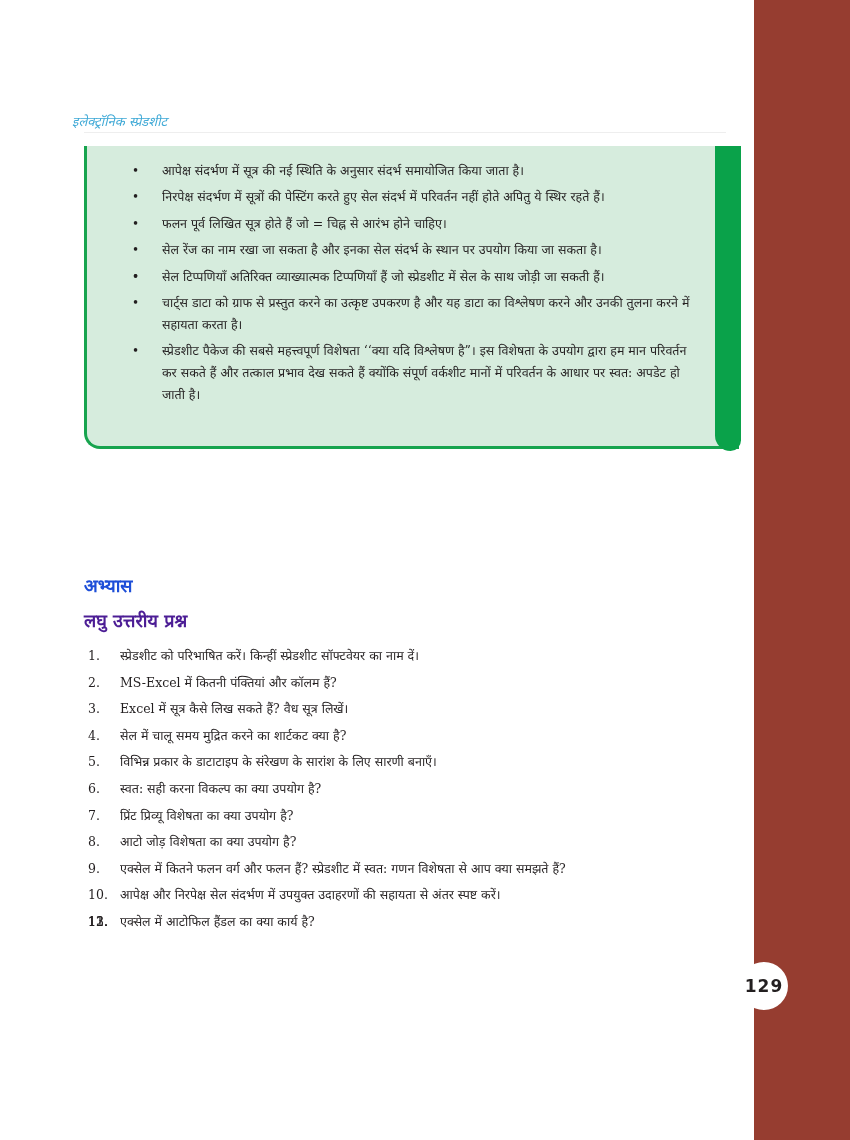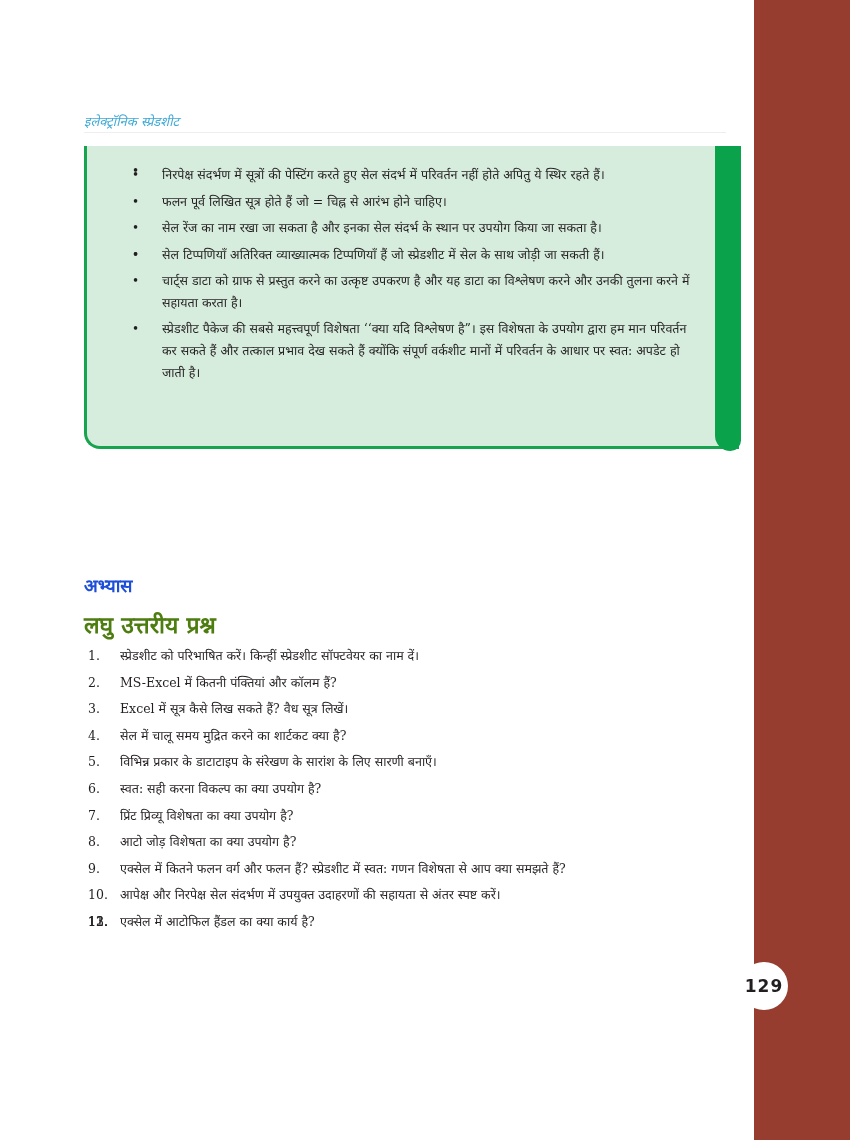--- a/index.html
+++ b/index.html
@@ -7,21 +7,21 @@
       width: 850px; height: 1140px; position: relative; overflow: hidden;
       background: #ffffff;
       font-family: "DejaVu Serif", "Liberation Serif", serif;
       color: #231f20;
     }
     .sidebar {
       position: absolute; left: 754px; top: 0; width: 96px; height: 1140px;
       background: #963d30;
     }
     .running-head {
-      position: absolute; left: 84px; top: 112px;
+      position: absolute; left: 72px; top: 112px;
       font-size: 13px; font-style: italic; color: #3fa9d6;
     }
     .head-rule {
       position: absolute; left: 84px; top: 132px; width: 642px; height: 1px;
       background: #eeeeee;
     }
     .summary-box {
       position: absolute; left: 84px; top: 146px; width: 655px; height: 303px;
       background: #d6ecdd;
       border-left: 3px solid #17a44e; border-bottom: 3px solid #17a44e;
@@ -45,21 +45,21 @@
       position: absolute; left: 0; top: 0; font-size: 12px;
     }
     .section-title {
       position: absolute; left: 84px; top: 573px;
       font-family: "DejaVu Sans", "Liberation Sans", sans-serif;
       font-size: 18px; font-weight: bold; color: #1d4ed8;
     }
     .sub-title {
       position: absolute; left: 84px; top: 608px;
       font-family: "DejaVu Sans", "Liberation Sans", sans-serif;
-      font-size: 23px; font-weight: bold; color: #4d7c0f;
+      font-size: 18px; font-weight: bold; color: #4c1d95;
     }
     .questions {
       position: absolute; left: 88px; top: 645px; width: 560px;
       margin: 0; padding: 0; list-style: none;
       font-size: 12.5px; line-height: 22px;
     }
     .questions li { position: relative; padding-left: 32px; margin-bottom: 4.6px; }
     .questions li .num { position: absolute; left: 0; top: 0; }
     .page-badge {
       position: absolute; left: 740px; top: 962px; width: 48px; height: 48px;
@@ -77,21 +77,21 @@
   
 </div>
 
 <div class="running-head">इलेक्ट्रॉनिक स्प्रेडशीट</div>
 <div class="head-rule"></div>
 
 <div class="summary-box"></div>
 <div class="summary-bar"></div>
 
 <ul class="summary-list">
-  <li><span class="bullet">•</span></li>
+  <li><span class="bullet">•</span><span>आपेक्ष संदर्भण में सूत्र की नई स्थिति के अनुसार संदर्भ समायोजित किया जाता है।</span></li>
   <li><span class="bullet">•</span><span>निरपेक्ष संदर्भण में सूत्रों की पेस्टिंग करते हुए सेल संदर्भ में परिवर्तन नहीं होते अपितु ये स्थिर रहते हैं।</span></li>
   <li><span class="bullet">•</span><span>फलन पूर्व लिखित सूत्र होते हैं जो = चिह्न से आरंभ होने चाहिए।</span></li>
   <li><span class="bullet">•</span><span>सेल रेंज का नाम रखा जा सकता है और इनका सेल संदर्भ के स्थान पर उपयोग किया जा सकता है।</span></li>
   <li><span class="bullet">•</span></li>
   <li><span class="bullet">•</span><span>सेल टिप्पणियाँ अतिरिक्त व्याख्यात्मक टिप्पणियाँ हैं जो स्प्रेडशीट में सेल के साथ जोड़ी जा सकती हैं।</span></li>
   <li><span class="bullet">•</span><span>चार्ट्स डाटा को ग्राफ से प्रस्तुत करने का उत्कृष्ट उपकरण है और यह डाटा का विश्लेषण करने और उनकी तुलना करने में सहायता करता है।</span></li>
   <li><span class="bullet">•</span><span>स्प्रेडशीट पैकेज की सबसे महत्त्वपूर्ण विशेषता ‘‘क्या यदि विश्लेषण है”। इस विशेषता के उपयोग द्वारा हम मान परिवर्तन कर सकते हैं और तत्काल प्रभाव देख सकते हैं क्योंकि संपूर्ण वर्कशीट मानों में परिवर्तन के आधार पर स्वत: अपडेट हो जाती है।</span></li>
 </ul>
 
 <div class="section-title">अभ्यास</div>

